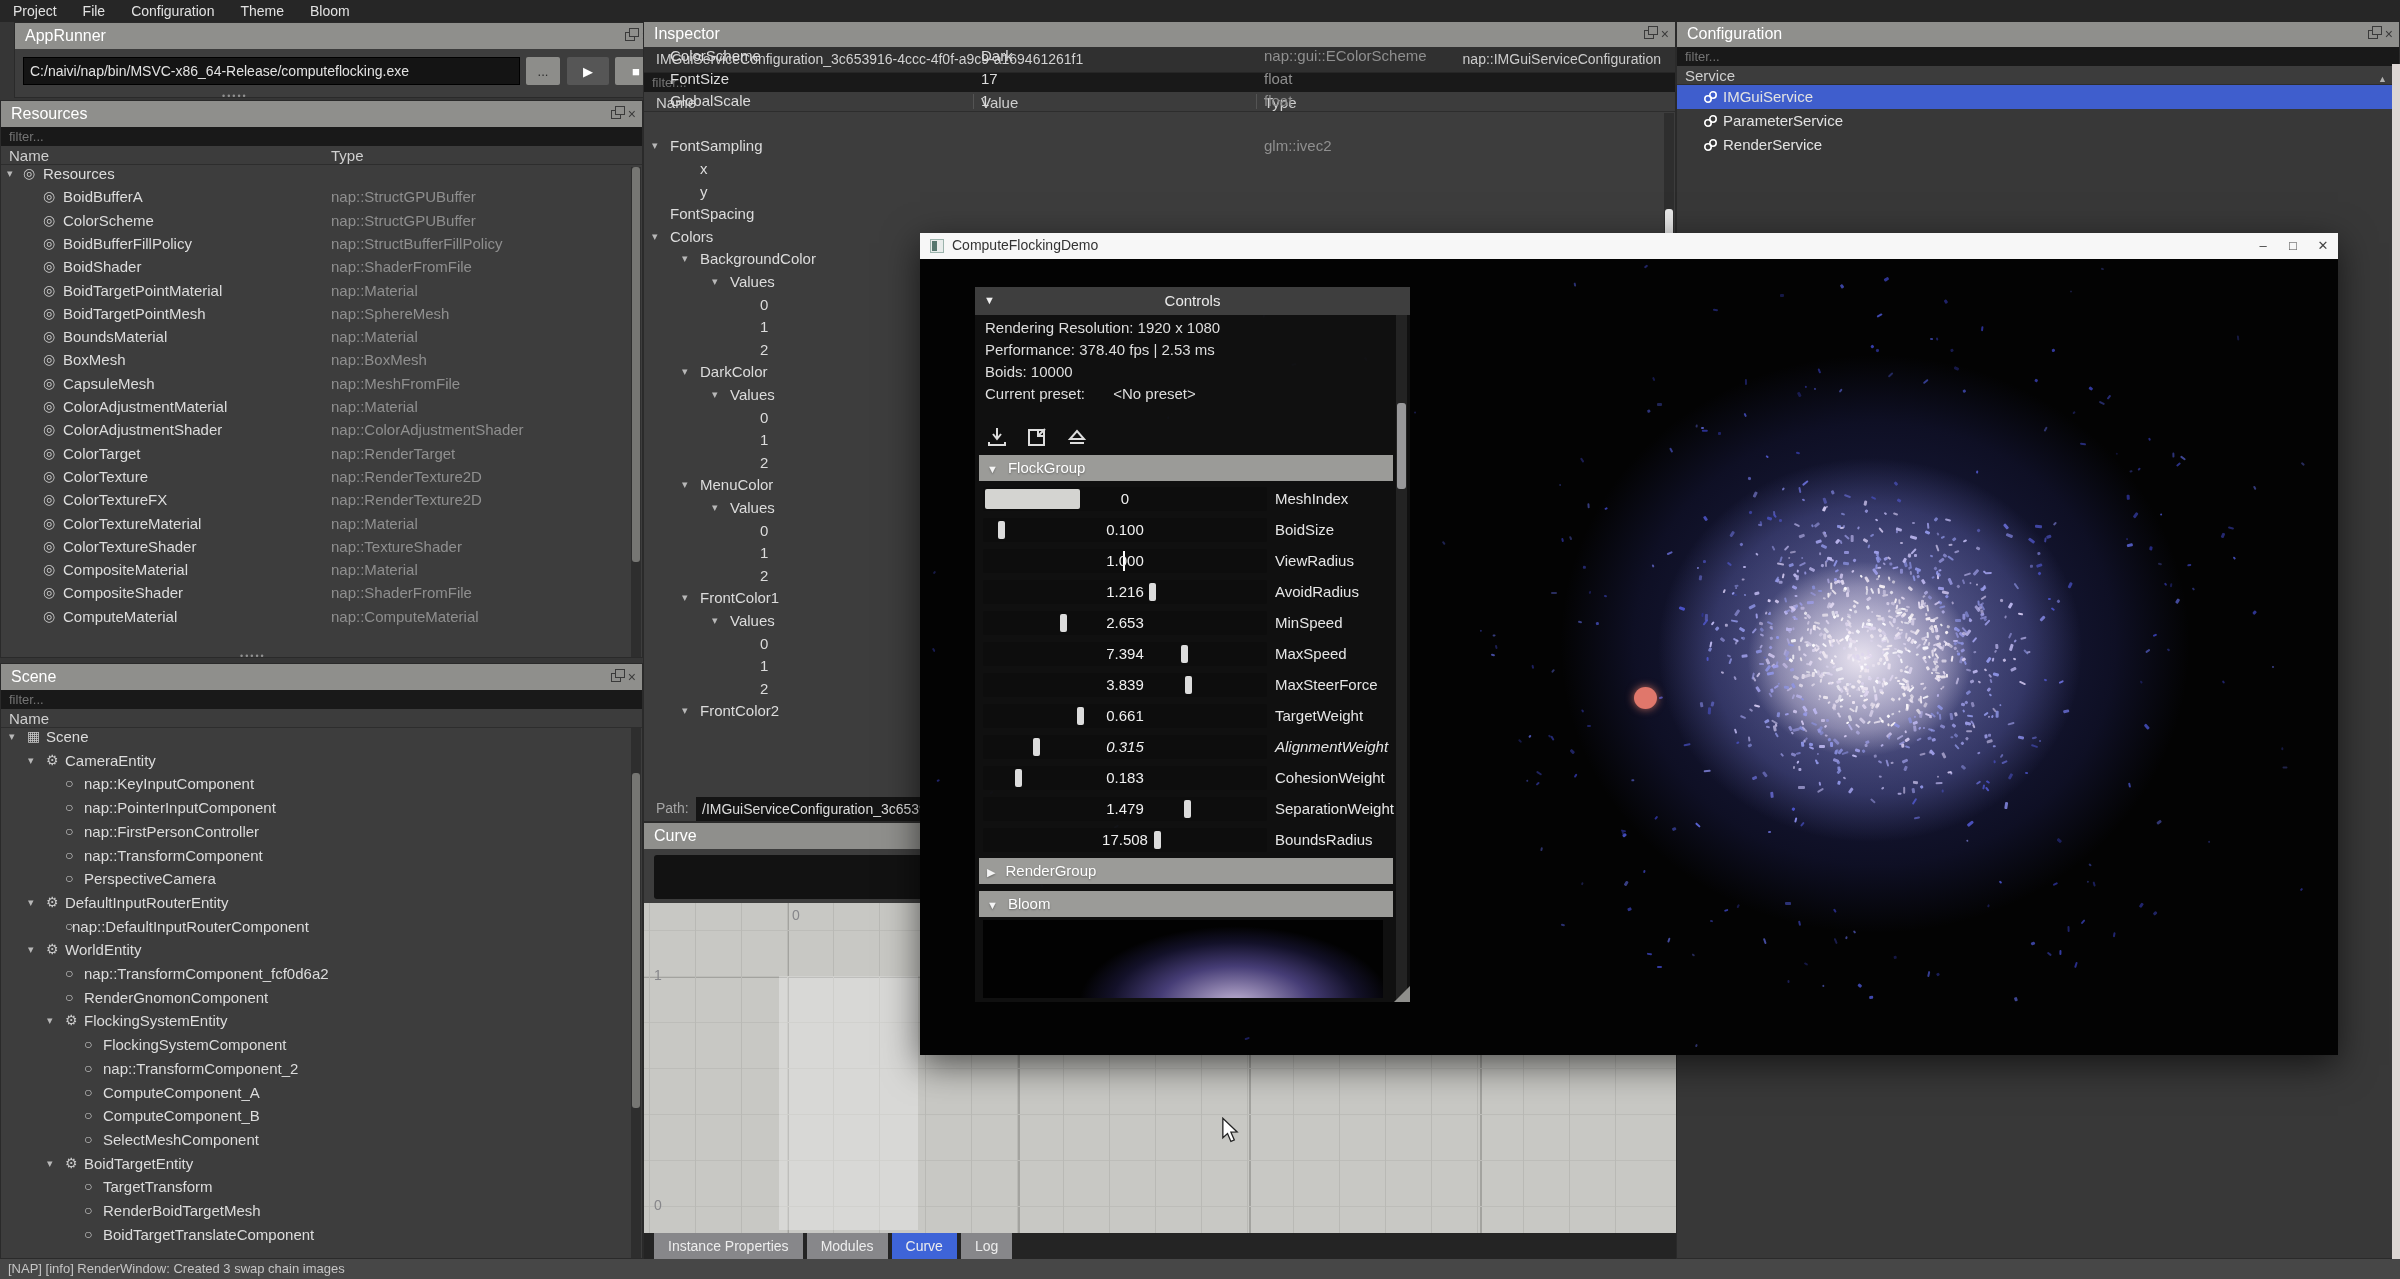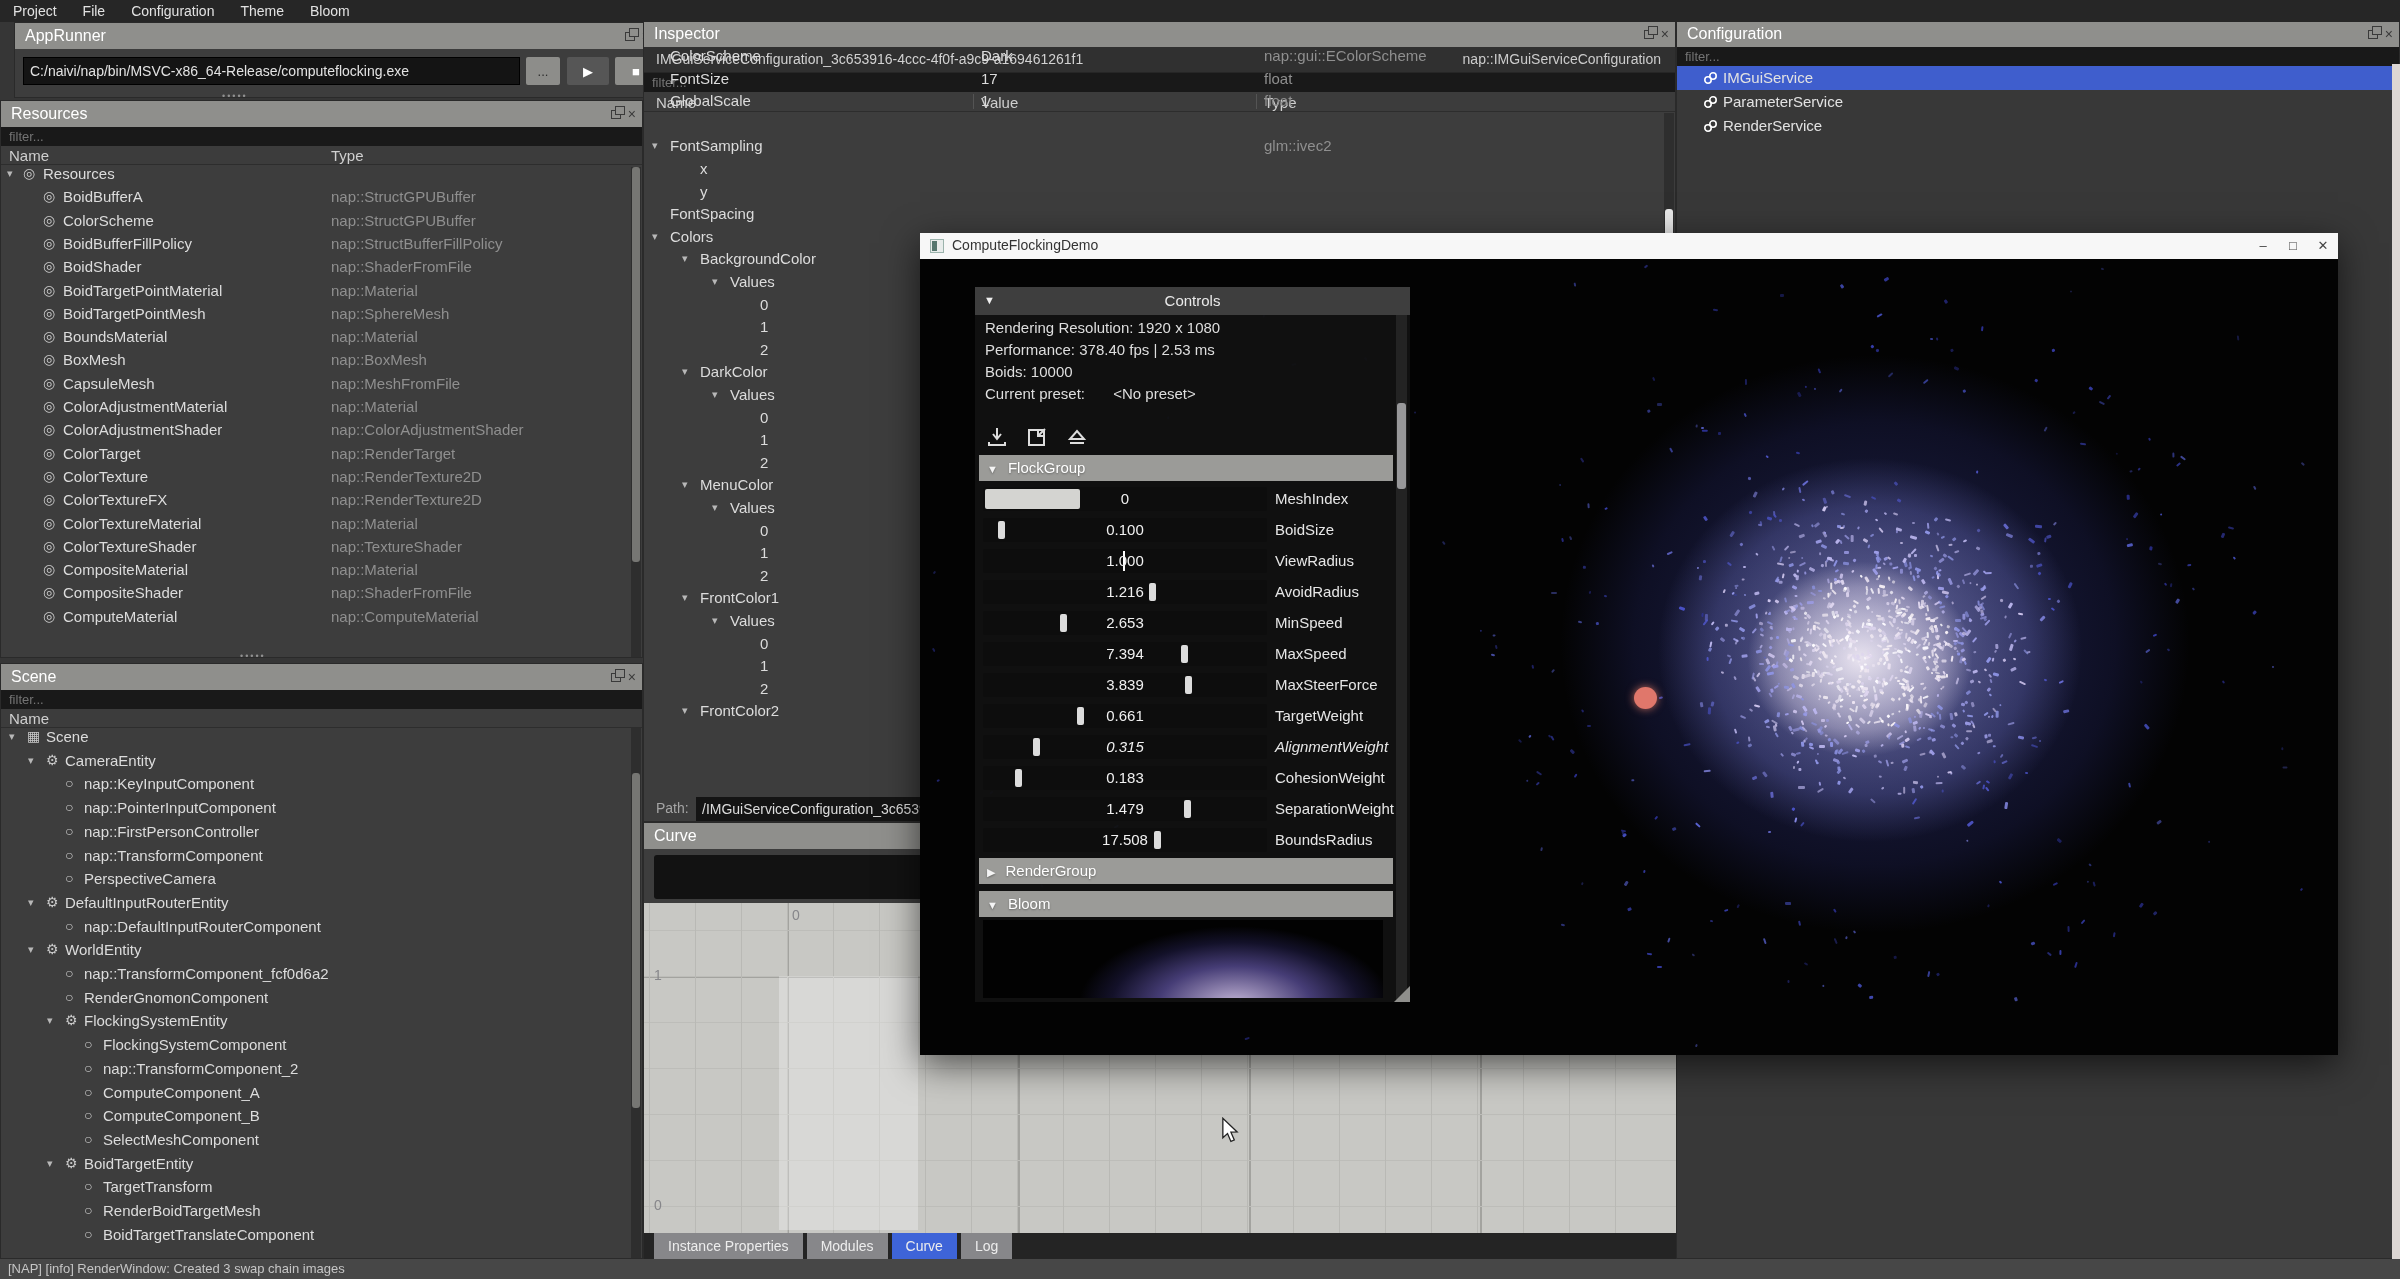--- a/index.html
+++ b/index.html
@@ -325,21 +325,21 @@
           <span class="ticon" style="left: 64px;">○</span>
           <span class="tname" style="left: 83px;">PerspectiveCamera</span>
         </div>
         <div class="trow" style="top: 165.9px; height: 23px;">
           <span class="caret" style="left: 27px;">▾</span>
           <span class="ticon" style="left: 45px;">⚙</span>
           <span class="tname" style="left: 64px;">DefaultInputRouterEntity</span>
         </div>
         <div class="trow" style="top: 189.6px; height: 23px;">
           <span class="ticon" style="left: 64px;">○</span>
-          <span class="tname" style="left: 83px;">nap::DefaultInputRouterComponent</span>
+          <span class="tname" style="left: 71px;">nap::DefaultInputRouterComponent</span>
         </div>
         <div class="trow" style="top: 213.3px; height: 23px;">
           <span class="caret" style="left: 27px;">▾</span>
           <span class="ticon" style="left: 45px;">⚙</span>
           <span class="tname" style="left: 64px;">WorldEntity</span>
         </div>
         <div class="trow" style="top: 237px; height: 23px;">
           <span class="ticon" style="left: 64px;">○</span>
           <span class="tname" style="left: 83px;">nap::TransformComponent_fcf0d6a2</span>
         </div>
@@ -553,20 +553,24 @@
 
   <div id="config" class="abs">
     <div class="ptitle">
       <span>Configuration</span>
       <span class="ticons">
         <span class="float-ico"></span>
         <span class="close-ico">×</span>
       </span>
     </div>
     <div class="filter">filter...</div>
+    <div class="colhead" style="height:19px;line-height:19px;position:relative;">
+      <span style="position:absolute;left:8px;">Service</span>
+      <span id="cfg-sort">▲</span>
+    </div>
     <div id="cfg-rows" style="position: relative; height: 72px;">
         <div class="cfgrow sel" style="top: 0px;">
           <svg width="15" height="14" viewBox="0 0 15 14">
             <circle cx="5" cy="9" r="3.2" stroke="#fff" stroke-width="1.6" fill="none"></circle>
             <circle cx="10" cy="5" r="3.2" stroke="#fff" stroke-width="1.6" fill="none"></circle>
           </svg>
           <span class="cname">IMGuiService</span>
         </div>
         <div class="cfgrow" style="top: 48px;">
           <svg width="15" height="14" viewBox="0 0 15 14">

